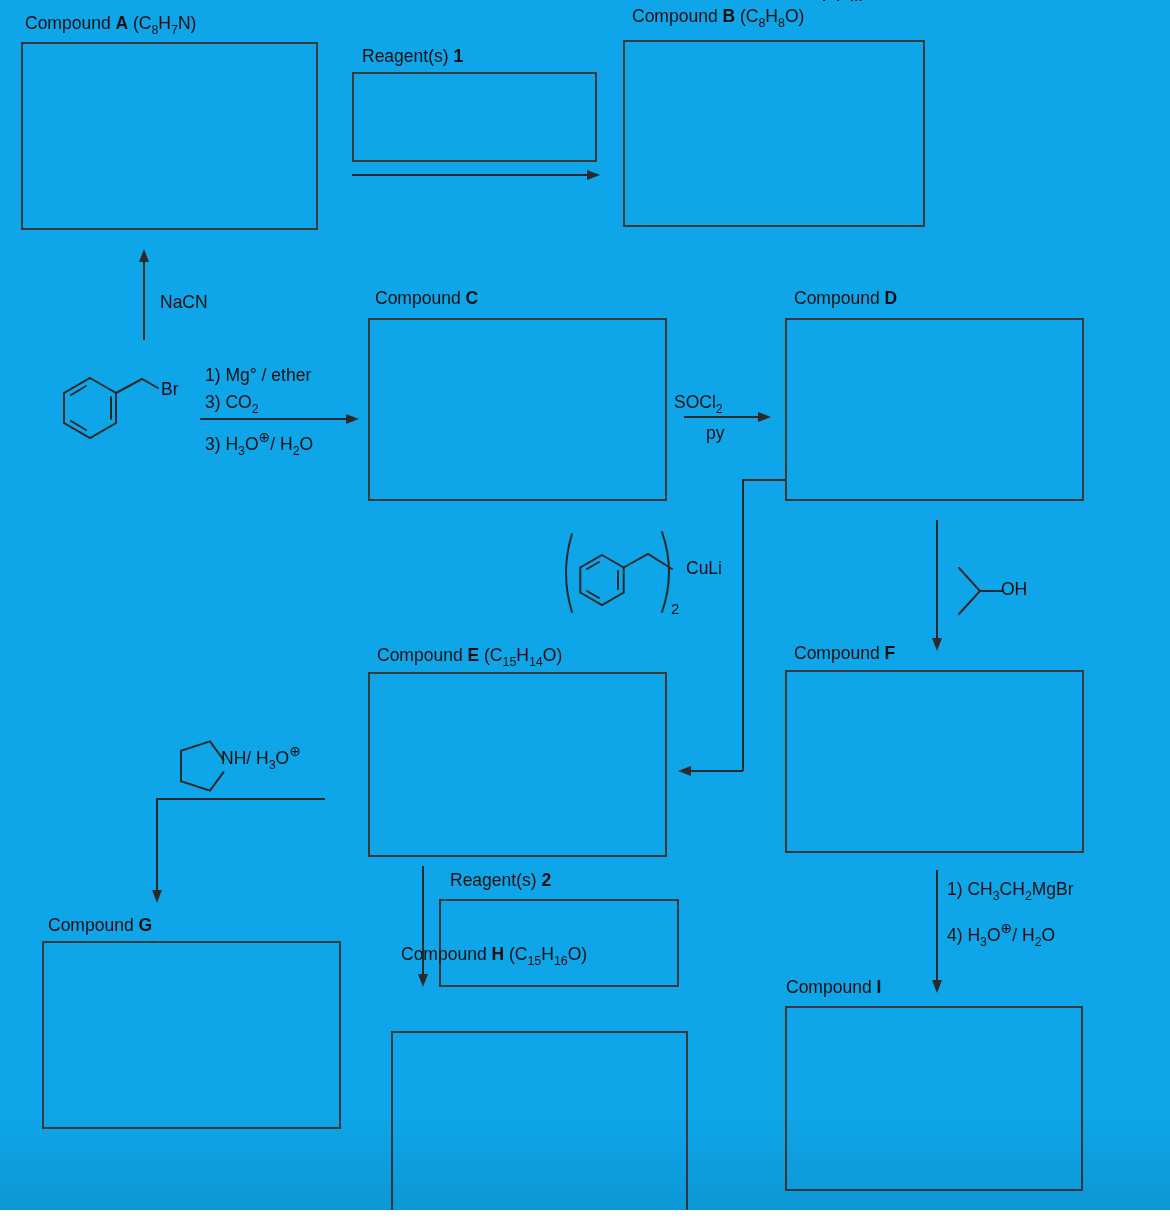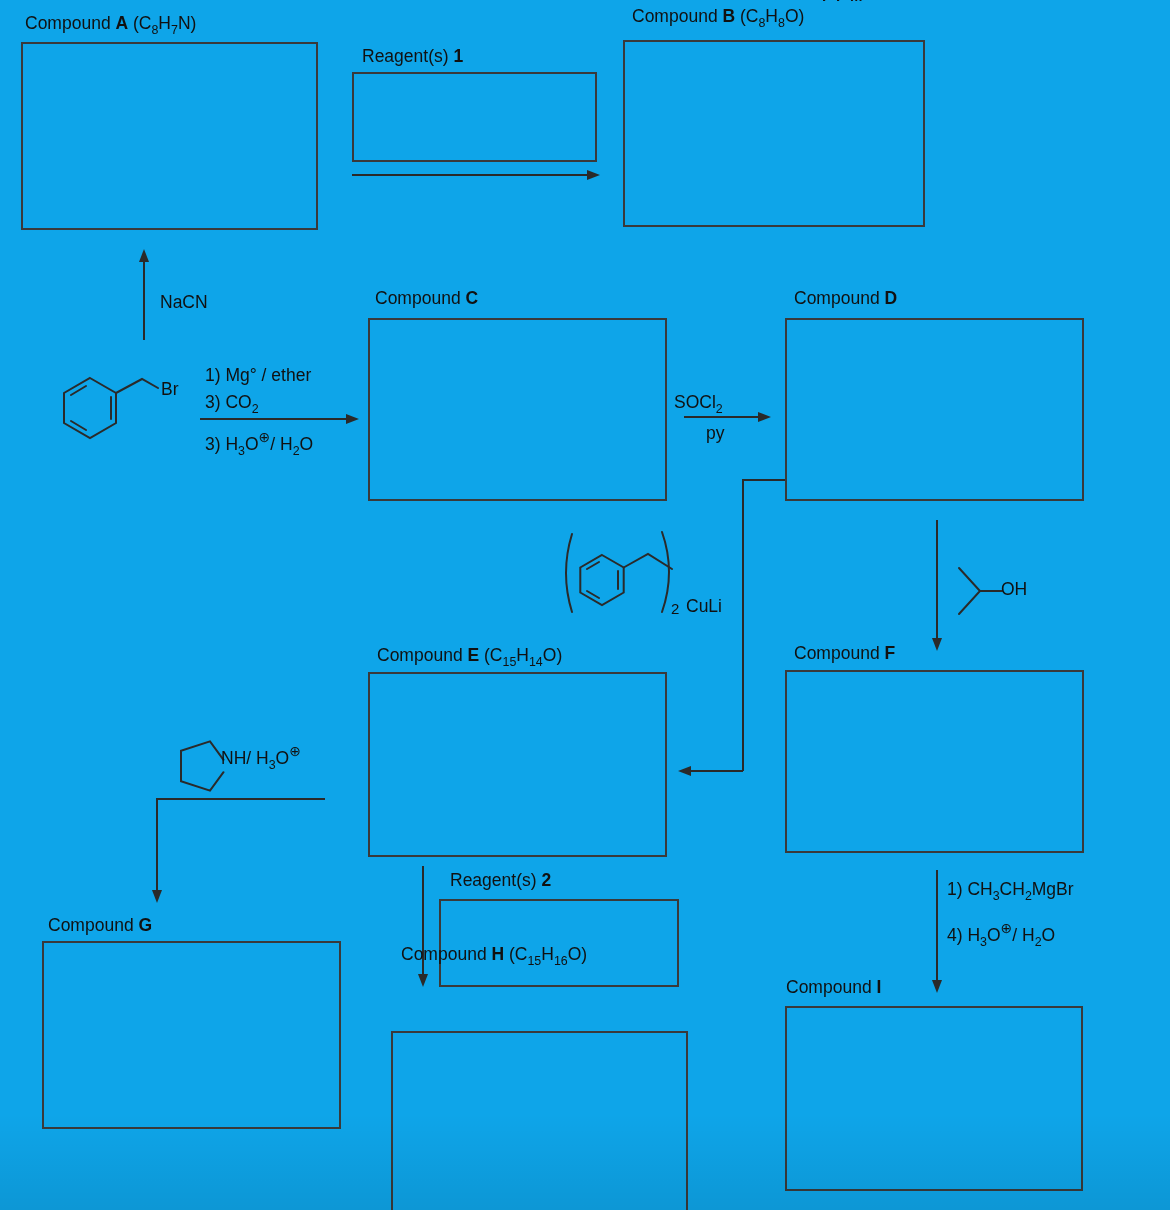--- a/index.html
+++ b/index.html
@@ -88,21 +88,21 @@
 
   <svg class="struct" style="left:556px;top:524px;" width="132" height="98" viewBox="0 0 132 98">
     <path d="M 16,10 Q 4,49 16,88"></path>
     <polygon points="46,31 67.7,43.5 67.7,68.5 46,81 24.3,68.5 24.3,43.5"></polygon>
     <line x1="62" y1="47" x2="62" y2="65"></line>
     <line x1="31" y1="45" x2="43" y2="38"></line>
     <line x1="31" y1="67" x2="43" y2="74"></line>
     <path d="M 67.7,43.5 L 92,30 L 116,45"></path>
     <path d="M 106,8 Q 120,48 106,88"></path>
   </svg>
-  <div class="lbl" style="left:686px;top:558px;margin-top:38px;">CuLi</div>
+  <div class="lbl" style="left:686px;top:558px;">CuLi</div>
   <div class="lbl small" style="left:671px;top:600px;">2</div>
 
   <div class="vline" style="left:936px;top:520px;height:118px;"></div>
   <div class="ah down" style="left:932px;top:638px;"></div>
   <svg class="struct" style="left:950px;top:560px;" width="54" height="62" viewBox="0 0 54 62">
     <path d="M 9,8 L 30,31 L 9,54"></path>
     <line x1="30" y1="31" x2="52" y2="31"></line>
   </svg>
   <div class="lbl" style="left:1001px;top:579px;">OH</div>
 

